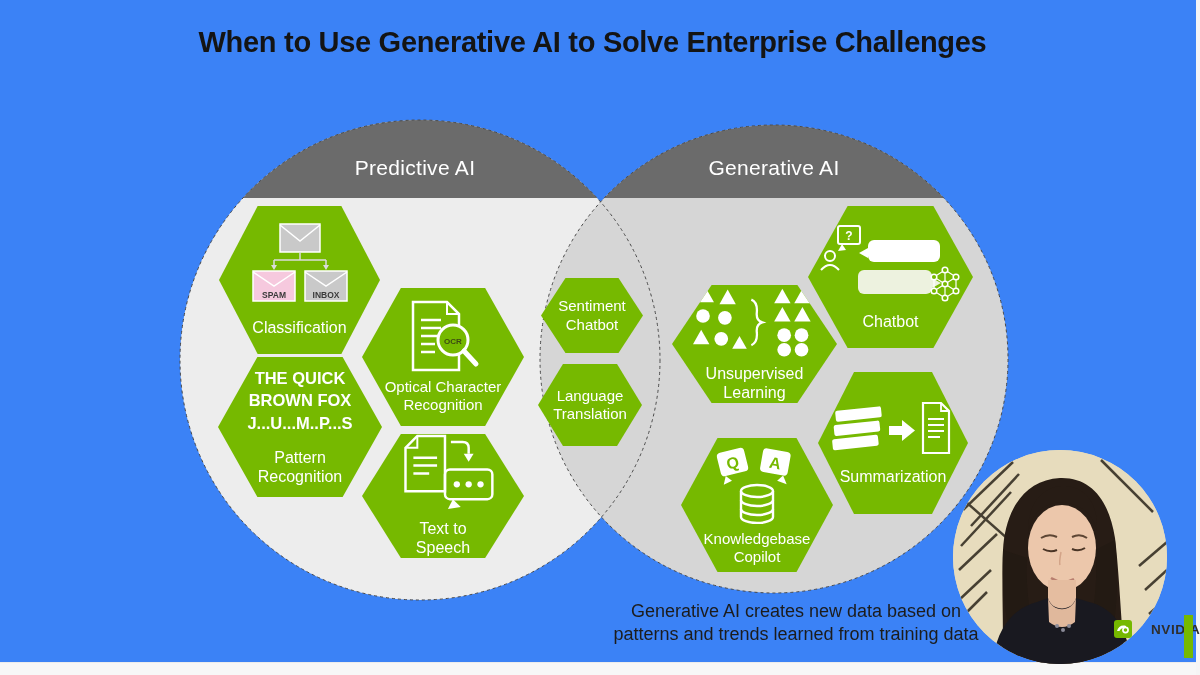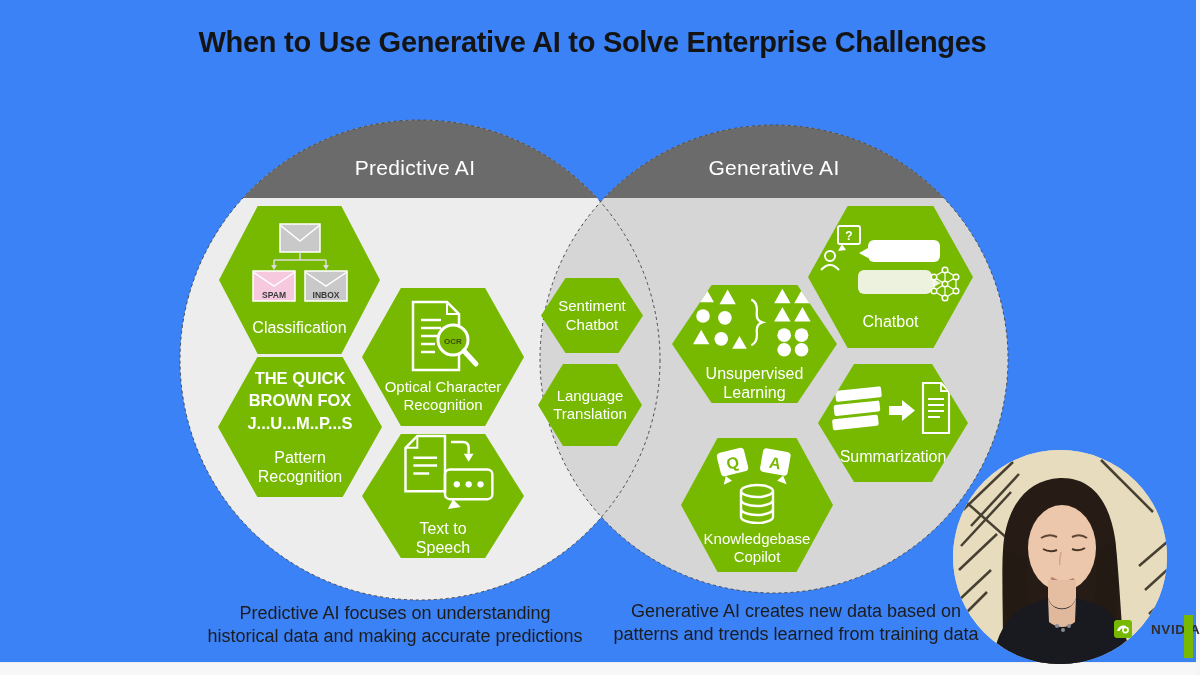--- a/index.html
+++ b/index.html
@@ -204,40 +204,36 @@
         <path d="M38,47 V73 M70,47 V73"></path>
         <path d="M38,56 a16,6 0 0 0 32,0 M38,65 a16,6 0 0 0 32,0 M38,73 a16,6 0 0 0 32,0"></path>
       </g>
     </svg>
     <div class="hex-label small mt6">
       <span style="display:block">Knowledgebase</span>
       <span style="display:block">Copilot</span>
     </div>
   </div>
 
-  <div class="hex" style="left:818px;top:364px;width:150px;height:118px;">
+  <div class="hex" style="left:818px;top:372px;width:150px;height:142px;">
     <svg class="icon" width="124" height="62" viewBox="0 0 124 62">
       <g transform="rotate(-6 24 30)" fill="#fff">
         <rect x="6" y="10" width="46" height="11" rx="2"></rect>
         <rect x="3" y="24" width="46" height="11" rx="2"></rect>
         <rect x="0" y="38" width="46" height="11" rx="2"></rect>
       </g>
       <rect x="58" y="27" width="13" height="9" fill="#fff"></rect>
       <path d="M71,21 l13,10.5 l-13,10.5 z" fill="#fff"></path>
       <path d="M92,4 h18 l8,8 v42 h-26 z" fill="none" stroke="#fff" stroke-width="2.2"></path>
       <path d="M110,4 v8 h8" fill="none" stroke="#fff" stroke-width="1.8"></path>
       <path d="M97,20 h16 M97,26 h16 M97,32 h16 M97,38 h12" stroke="#fff" stroke-width="2.2"></path>
     </svg>
     <div class="hex-label mt6">Summarization</div>
   </div>
 
-  <div class="caption cap-left">
-    <span style="display:block">Predictive AI focuses on understanding</span>
-    <span style="display:block">historical data and making accurate predictions</span>
-  </div>
   <div class="caption cap-right">
     <span style="display:block">Generative AI creates new data based on</span>
     <span style="display:block">patterns and trends learned from training data</span>
   </div>
 
   <div class="webcam">
     <svg width="214" height="214" viewBox="0 0 214 214">
       <rect width="214" height="214" fill="#e7dcbd"></rect>
       <g stroke="#2b251b" stroke-width="2.5" fill="none" opacity="0.85">
         <path d="M4,44 L72,104"></path>

